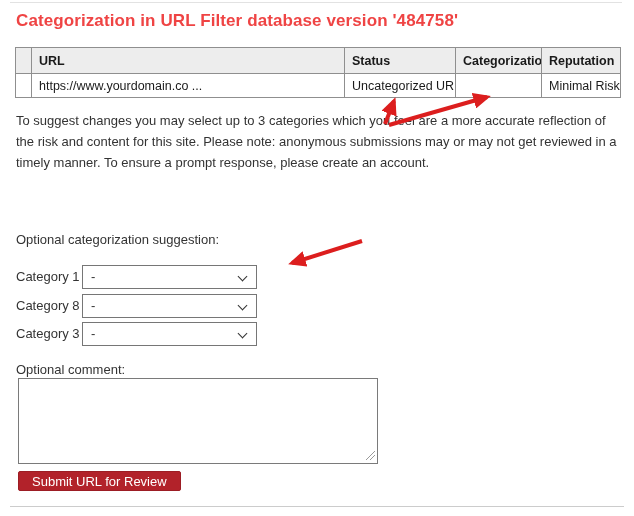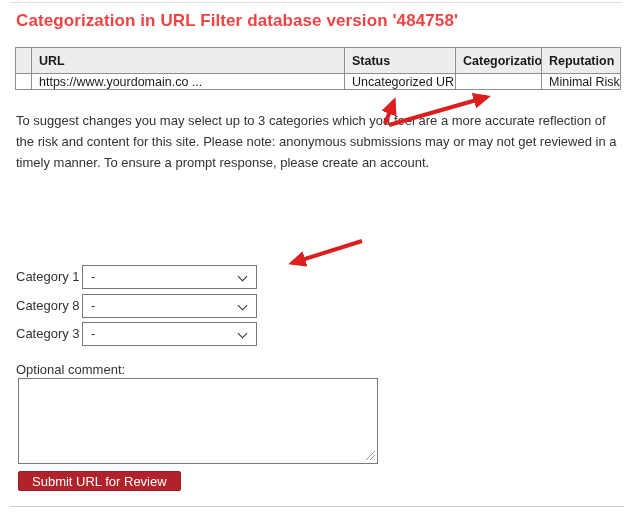--- a/index.html
+++ b/index.html
@@ -42,21 +42,21 @@
     text-align: left;
     padding: 0 7px;
     overflow: hidden;
     white-space: nowrap;
   }
   table.url-table th {
     background: #ededed;
     height: 26px;
     font-weight: bold;
   }
-  table.url-table td { height: 16px; background: #fff; }
+  table.url-table td { height: 24px; background: #fff; }
   .para {
     position: absolute;
     left: 16px;
     width: 606px;
     font-size: 13px;
     line-height: 21px;
     color: #333;
   }
   .para-suggest { top: 110px; }
   .para-concerns { top: 181px; }
@@ -184,20 +184,21 @@
         <td>Uncategorized URL</td>
         <td></td>
         <td>Minimal Risk</td>
       </tr>
     </tbody>
   </table>
 
   <p class="para para-suggest">To suggest changes you may select up to 3 categories which you feel are a more accurate reflection of the risk and content for this site. Please note: anonymous submissions may or may not get reviewed in a timely manner. To ensure a prompt response, please create an account.</p>
 
 
+  <div class="form-label label-cat">Optional categorization suggestion:</div>
 
   <div class="cat-row cat-row-1">
     <span class="cat-label">Category 1</span>
     <div class="select-box">
       <span>-</span>
       <span class="chevron"></span>
     </div>
   </div>
 
   <div class="cat-row cat-row-2">

